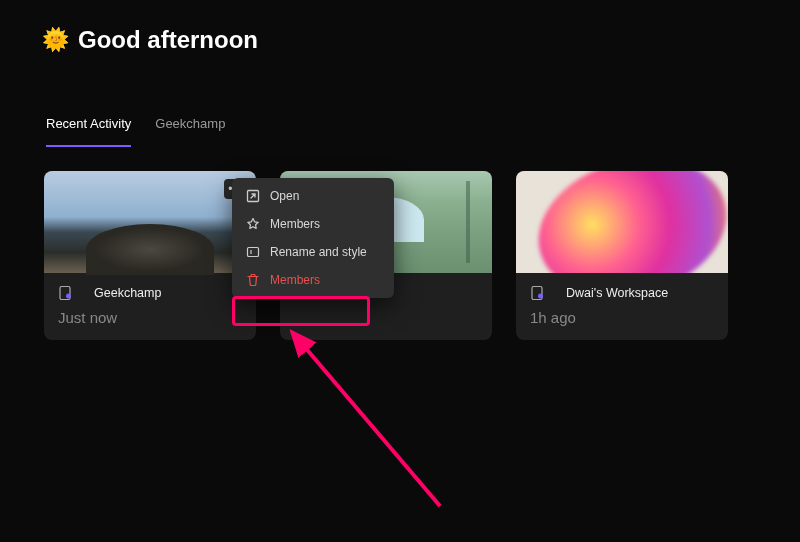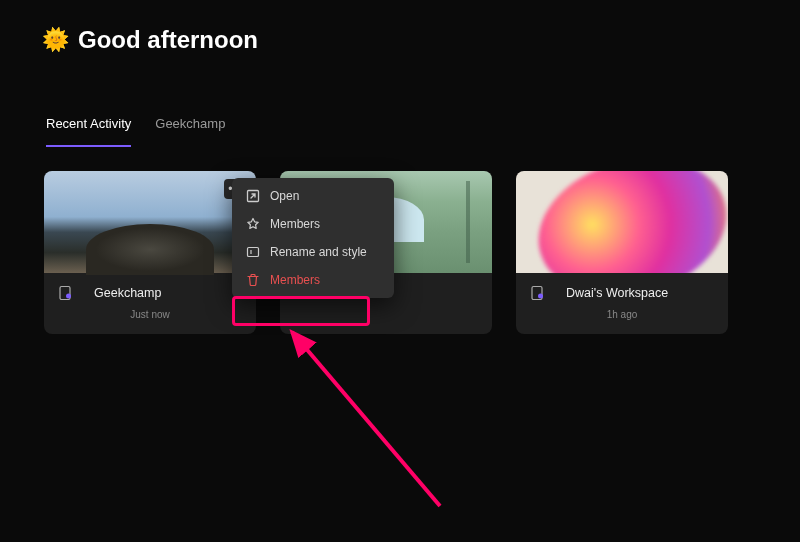--- a/index.html
+++ b/index.html
@@ -90,23 +90,22 @@
       width: 16px;
       height: 16px;
       flex-shrink: 0;
     }
     .card-title {
       font-size: 12.5px;
       font-weight: 500;
       color: #eee;
     }
     .card-sub {
-      font-size: 10px;
+      font-size: 15px;
       color: #888;
-      text-align: center;
     }
     .card-more-btn {
       position: absolute;
       top: 8px;
       right: 8px;
       width: 24px;
       height: 20px;
       background: #2a2a2a;
       border-radius: 4px;
       display: flex;

